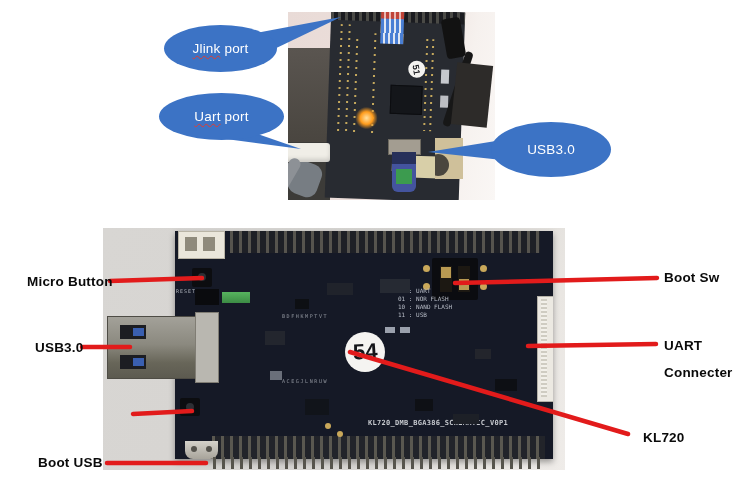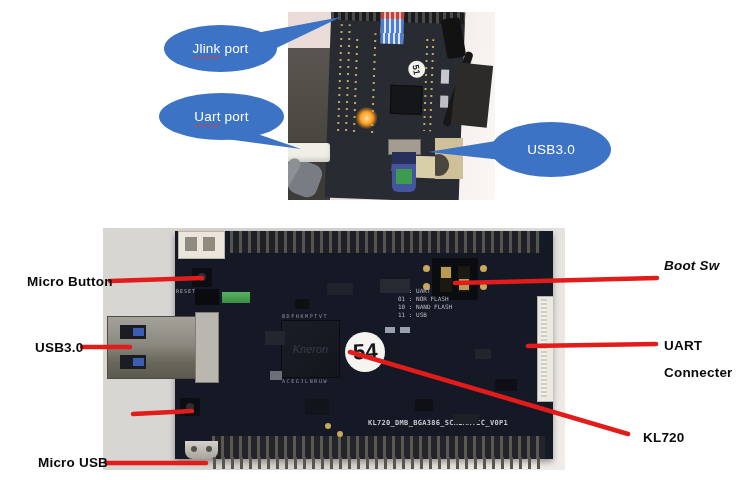--- a/index.html
+++ b/index.html
@@ -94,23 +94,20 @@
       </div>
 
       <div class="abs" style="left:17px;top:37px;width:20px;height:19px;background:#0c0d10;border-radius:2px;">
         <div class="abs" style="left:6px;top:5px;width:8px;height:8px;border-radius:50%;background:#2d2f34;"></div>
       </div>
       <div class="silk" style="left:1px;top:57px;font-size:5px;letter-spacing:1px;color:#aeb3bb;">RESET</div>
 
       <div class="cmp" style="left:20px;top:58px;width:24px;height:16px;background:#0a0b0e;"></div>
       <div class="cmp" style="left:47px;top:61px;width:28px;height:11px;background:linear-gradient(180deg,#57b35f,#3c8c44);"></div>
 
-      <div class="abs" style="left:106px;top:89px;width:57px;height:56px;background:linear-gradient(135deg,#1a1d26,#14161d);border:1px solid #0b0c10;display:flex;align-items:center;justify-content:center;">
-        <span style="color:rgba(165,180,200,.22);font-size:11px;font-style:italic;">Kneron</span>
-      </div>
       <div class="silk" style="left:107px;top:82px;font-size:5px;letter-spacing:1.6px;color:rgba(230,234,240,.55);">BDFHKMPTVT</div>
       <div class="silk" style="left:107px;top:147px;font-size:5px;letter-spacing:1.6px;color:rgba(230,234,240,.55);">ACEGJLNRUW</div>
 
       <div class="abs" style="left:170px;top:101px;width:40px;height:40px;border-radius:50%;background:#f5f4f1;display:flex;align-items:center;justify-content:center;">
         <span style="font-size:22px;font-weight:700;color:#15161a;transform:rotate(-4deg);display:inline-block;">54</span>
       </div>
 
       <div class="abs" style="left:257px;top:27px;width:46px;height:42px;background:#0b0c10;border-radius:2px;">
         <div class="abs" style="left:8px;top:8px;width:12px;height:26px;background:#1c1812;">
           <div class="abs" style="left:1px;top:1px;width:10px;height:11px;background:#b99a52;"></div>
@@ -195,19 +192,19 @@
   </div>
   <div class="callout" style="left:159px;top:93px;width:125px;height:47px;">
     <span><span class="sq">Uart</span> <span>port</span></span>
   </div>
   <div class="callout" style="left:491px;top:122px;width:120px;height:55px;">
     <span><span>USB3.0</span><span></span></span>
   </div>
 
   <div class="lbl" style="left:27px;top:274px;">Micro Button</div>
   <div class="lbl" style="left:35px;top:340px;">USB3.0</div>
-  <div class="lbl" style="left:38px;top:455px;">Micro USB</div>
-  <div class="lbl" style="left:664px;top:258px;font-style:italic;">Boot Sw</div>
+  <div class="lbl" style="left:38px;top:455px;">Boot USB</div>
+  <div class="lbl" style="left:664px;top:270px;">Boot Sw</div>
   <div class="lbl" style="left:664px;top:338px;">UART</div>
   <div class="lbl" style="left:664px;top:365px;">Connecter</div>
   <div class="lbl" style="left:643px;top:430px;">KL720</div>
 
 </div>
 
 </body></html>

